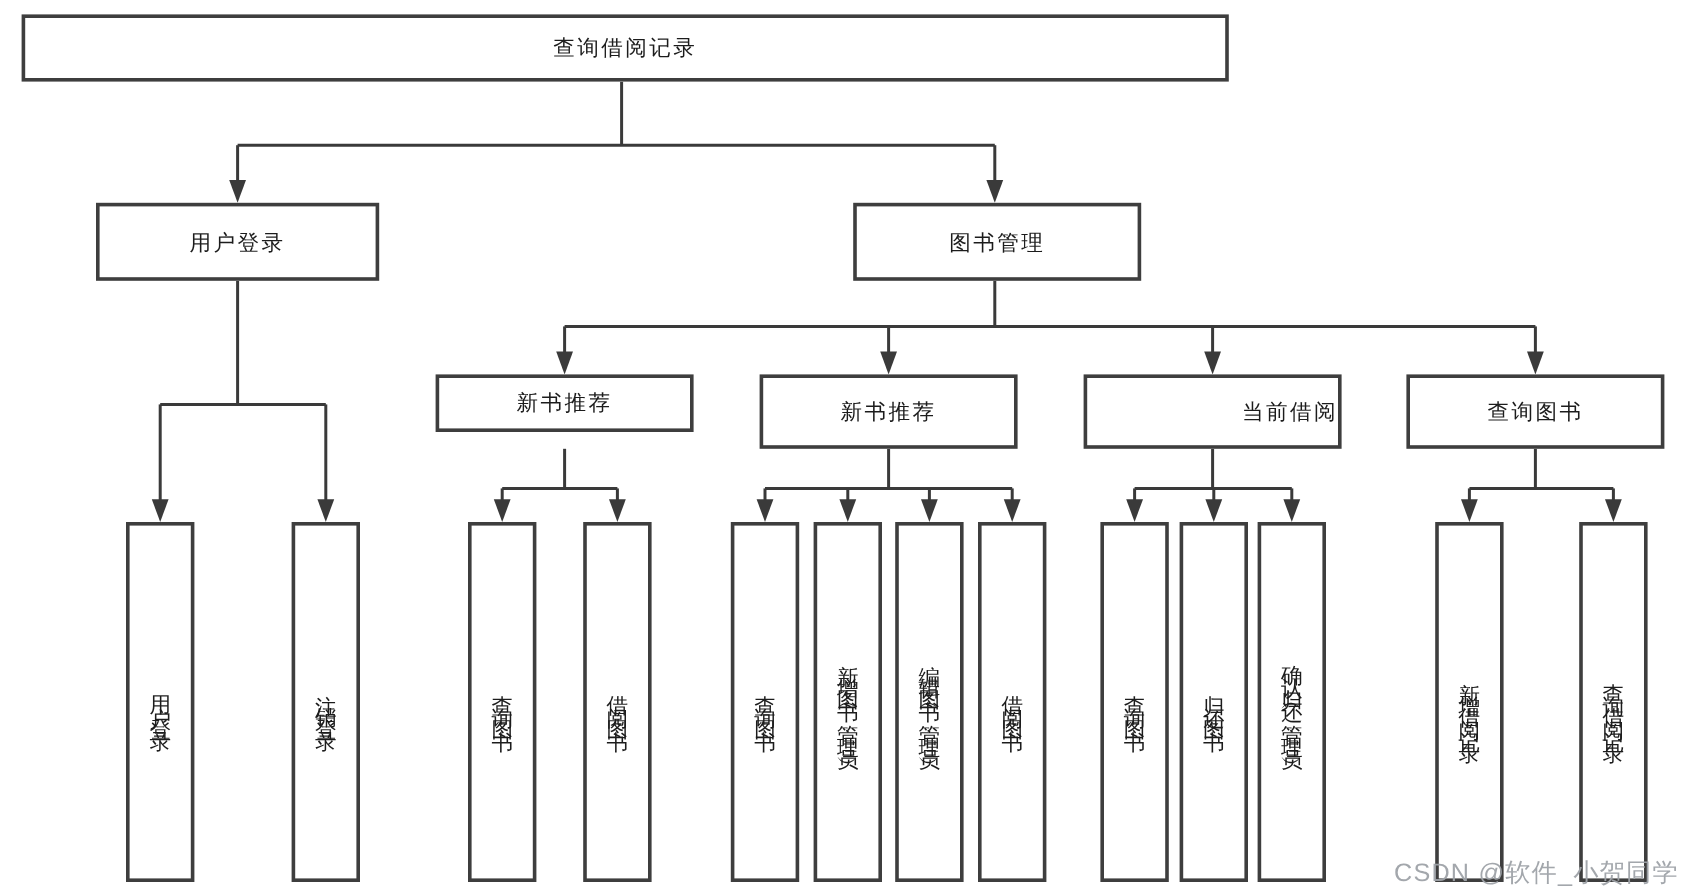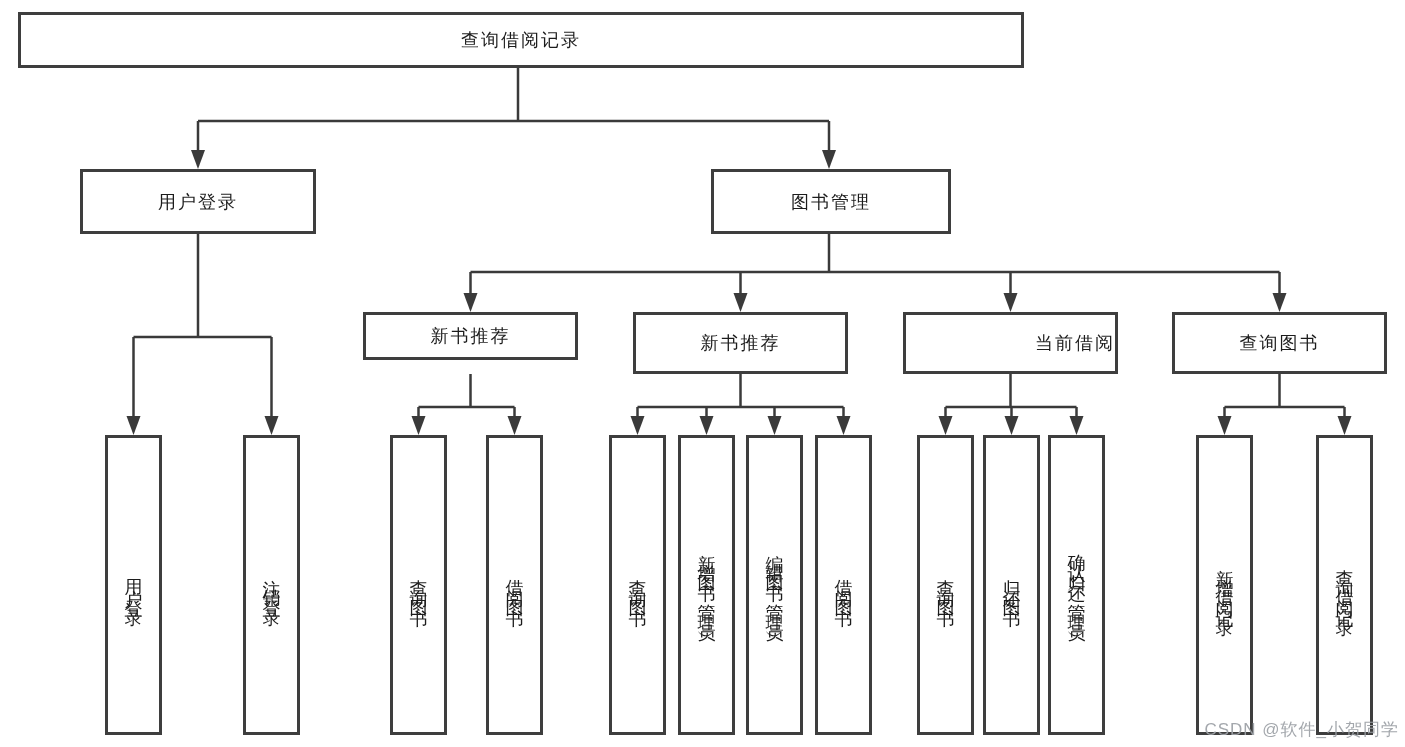--- a/index.html
+++ b/index.html
@@ -48,21 +48,21 @@
     text-orientation: mixed;
     letter-spacing: 10px;
     white-space: normal;
     max-height: 288px;
   }
   .watermark {
     position: absolute;
     right: 6px;
     bottom: 6px;
     z-index: 5;
-    font-size: 17px;
+    font-size: 21px;
     color: rgba(158, 162, 168, 0.95);
     letter-spacing: 1px;
     white-space: nowrap;
     margin-top: 23px;
   }
 </style>
 </head>
 <body>
 
 <div class="stage">

